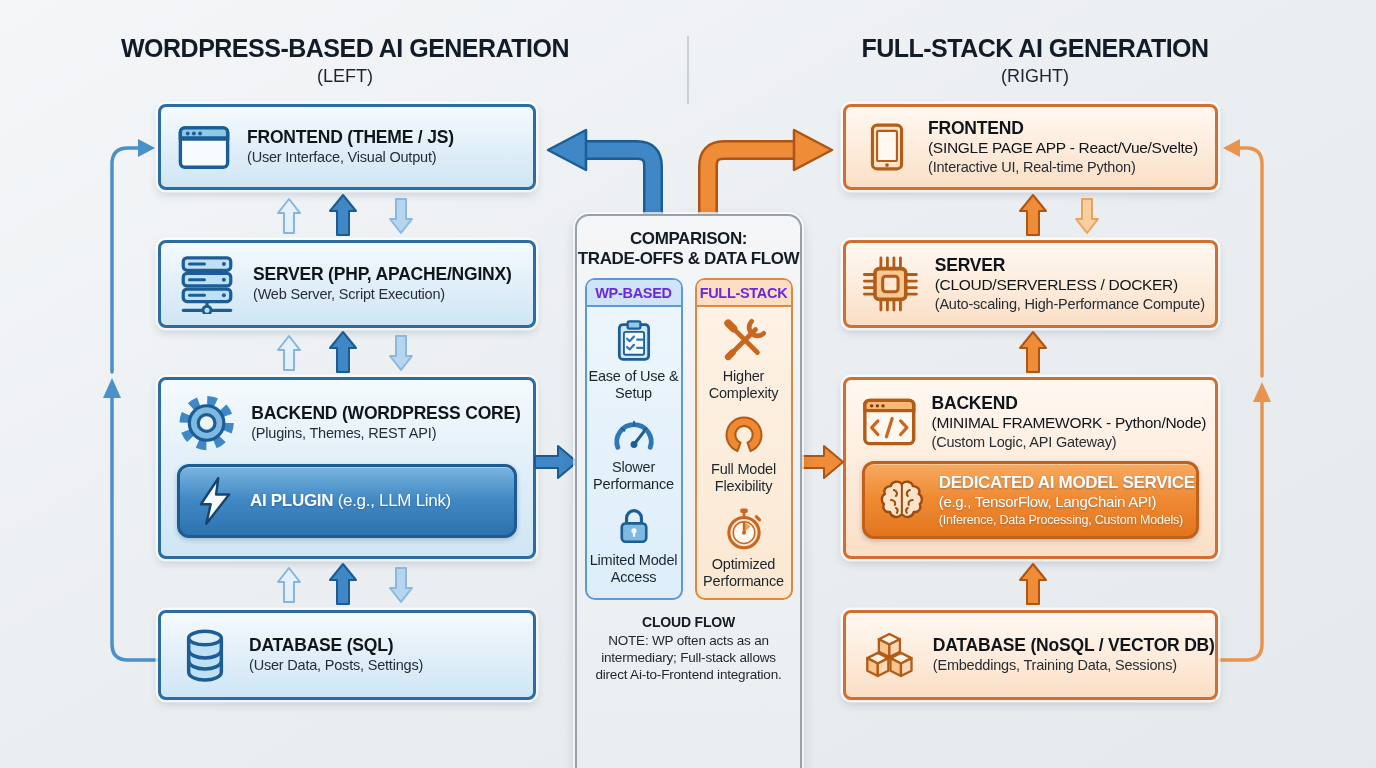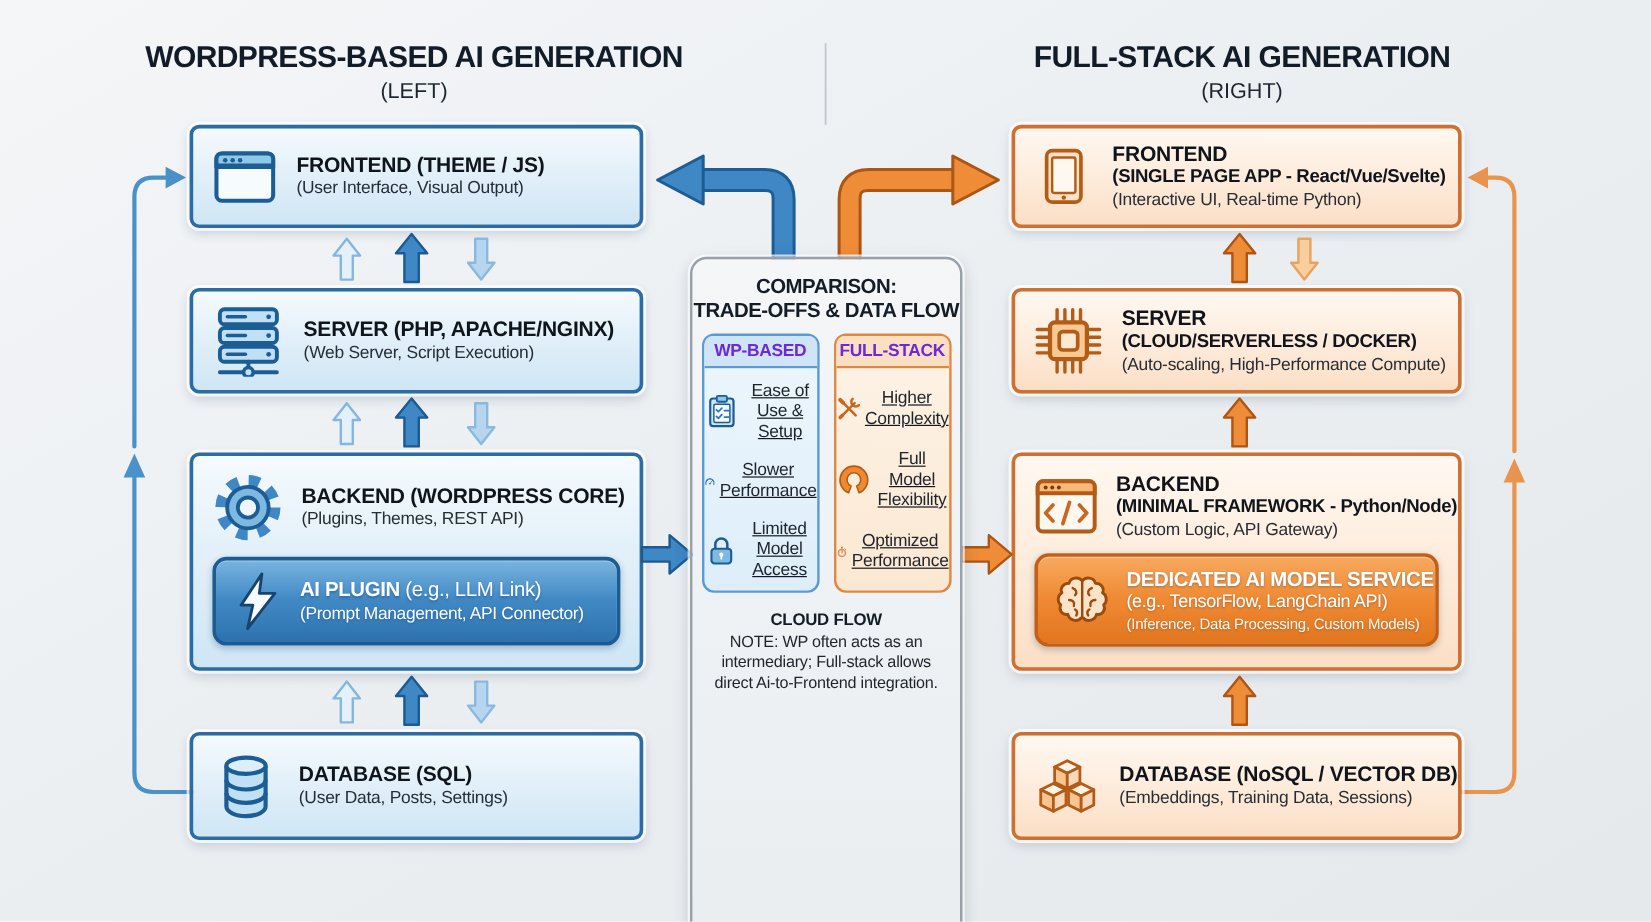--- a/index.html
+++ b/index.html
@@ -17,21 +17,21 @@
   
   .box{
     position:absolute;border-radius:8px;display:flex;align-items:center;
     gap:16px;padding:0 16px;box-sizing:border-box;
     box-shadow:0 0 0 2.5px rgba(255,255,255,.75),0 4px 10px rgba(40,70,100,.22);
   }
   .box.blue{border:3px solid #2b6ca3;background:linear-gradient(180deg,#f5fafd 0%,#e3f0f9 45%,#cfe6f5 100%);}
   .box.orange{border:3px solid #cf7030;background:linear-gradient(180deg,#fff8f1 0%,#fdecdc 50%,#fbdfc6 100%);}
   .box .txt{min-width:0;}
   .b-title{font-weight:700;font-size:17.5px;letter-spacing:-0.2px;line-height:1.22;color:#10151b;white-space:nowrap;}
-  .b-line2{font-weight:700;font-size:15.5px;letter-spacing:-0.3px;line-height:1.22;color:#10151b;white-space:nowrap;}
+  .b-line2{font-weight:400;font-size:15.5px;letter-spacing:-0.3px;line-height:1.22;color:#10151b;white-space:nowrap;}
   .b-sub{font-weight:400;font-size:14.5px;letter-spacing:-0.2px;line-height:1.28;color:#262d35;white-space:nowrap;}
   .box.col{flex-direction:column;align-items:stretch;padding:13px 16px;gap:0;}
   .hdr-row{display:flex;align-items:center;gap:15px;}
   
   .subbox{
     border-radius:12px;display:flex;align-items:center;gap:13px;
     padding:8px 13px;margin-top:11px;color:#fff;
     box-shadow:inset 0 1px 0 rgba(255,255,255,.35),0 2px 5px rgba(20,50,80,.25);
   }
   .subbox.bluegrad{background:linear-gradient(180deg,#79b4e0 0%,#4189c4 48%,#2d72ae 100%);border:3px solid #1c5c94;}
@@ -49,21 +49,21 @@
     text-align:center;padding-top:13px;
   }
   .panel-title{font-weight:700;font-size:17px;letter-spacing:-0.4px;color:#141c26;line-height:1.2;}
   .cols{display:flex;gap:12px;justify-content:center;margin-top:8px;}
   .cmp-col{width:98px;border-radius:10px;box-sizing:border-box;padding-bottom:8px;}
   .cmp-col.wp{border:2px solid #5b9bd5;background:linear-gradient(180deg,#eef6fc,#ddeefa);}
   .cmp-col.fs{border:2px solid #e0883f;background:linear-gradient(180deg,#fdf3e7,#fbe8d2);}
   .cmp-head{font-weight:700;font-size:14.5px;letter-spacing:-0.3px;color:#6d28d9;padding:5px 0 4px;border-radius:7px 7px 0 0;}
   .wp .cmp-head{background:#cfe4f6;border-bottom:2px solid #5b9bd5;}
   .fs .cmp-head{background:#fbdfc2;border-bottom:2px solid #e0883f;}
-  .cmp-item{margin-top:11px;display:flex;align-items:center;gap:4px;text-decoration:underline;}
+  .cmp-item{margin-top:11px;display:flex;flex-direction:column;align-items:center;gap:4px;}
   .cmp-label{font-size:14.5px;letter-spacing:-0.2px;color:#1d242c;line-height:1.18;width:92px;}
   .panel-foot-title{font-weight:700;font-size:14px;letter-spacing:-0.2px;margin-top:14px;color:#141c26;}
   .panel-foot-note{font-size:13.5px;letter-spacing:-0.2px;color:#1d242c;line-height:1.25;width:202px;margin:3px auto 0;}
   
   svg.arrow{position:absolute;}
   svg{display:block;}
 </style>
 </head>
 <body>
 
@@ -155,21 +155,20 @@
       <div class="b-title">BACKEND (WORDPRESS CORE)</div>
       <div class="b-sub">(Plugins, Themes, REST API)</div>
     </div>
   </div>
   <div class="subbox bluegrad">
     <svg width="44" height="52" viewBox="0 0 40 48">
       <polygon points="23,3 7,27 16,27 12,45 33,18 21,18" fill="#f4fafd" stroke="#16446e" stroke-width="2.2" stroke-linejoin="round"></polygon>
     </svg>
     <div class="txt">
       <div class="sb-title"><span>AI PLUGIN</span><span class="sb-rest"> (e.g., LLM Link)</span></div>
-      <div class="sb-line2" style="font-size:14.5px">(Prompt Management, API Connector)</div>
     </div>
   </div>
 </div>
 
 <div class="box blue" style="left:158px;top:610px;width:378px;height:90px">
   <svg width="56" height="56" viewBox="0 0 48 48">
     <path d="M10 9.5 v29 c0 4 6.3 7 14 7 s14-3 14-7 v-29" fill="#bfe0f5" stroke="#1d5d95" stroke-width="3"></path>
     <ellipse cx="24" cy="9.5" rx="14" ry="5.8" fill="#ddeffa" stroke="#1d5d95" stroke-width="3"></ellipse>
     <path d="M10 19.5 c0 4 6.3 7 14 7 s14-3 14-7 M10 29 c0 4 6.3 7 14 7 s14-3 14-7" fill="none" stroke="#1d5d95" stroke-width="3"></path>
   </svg>

